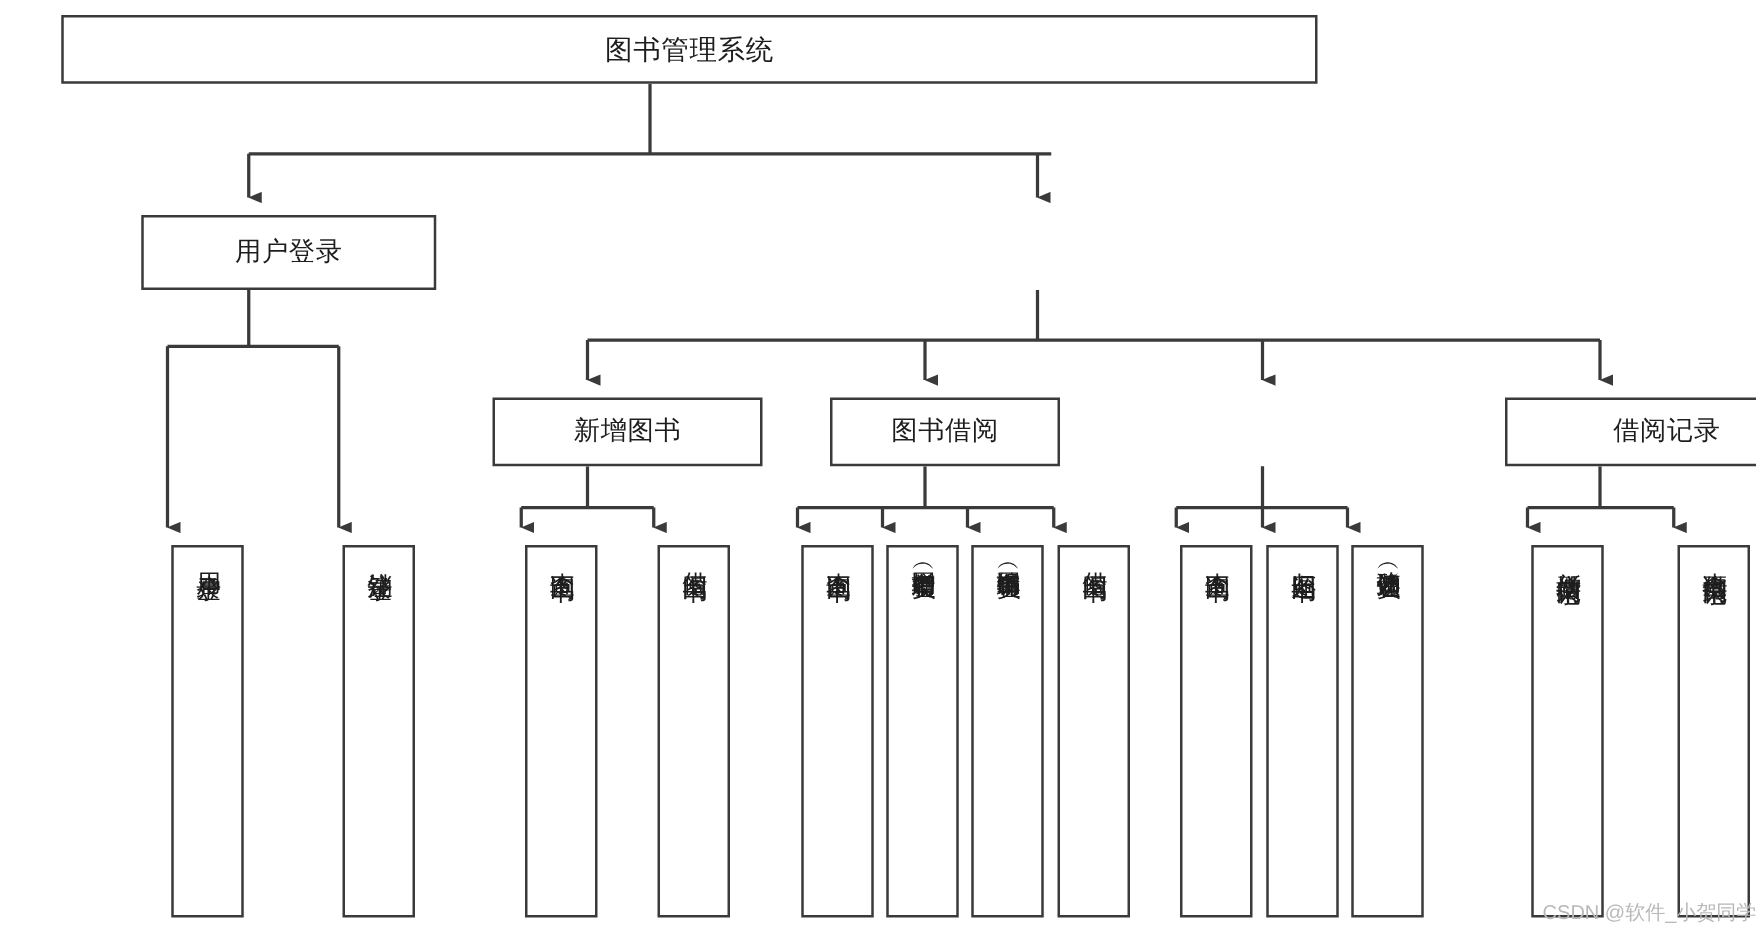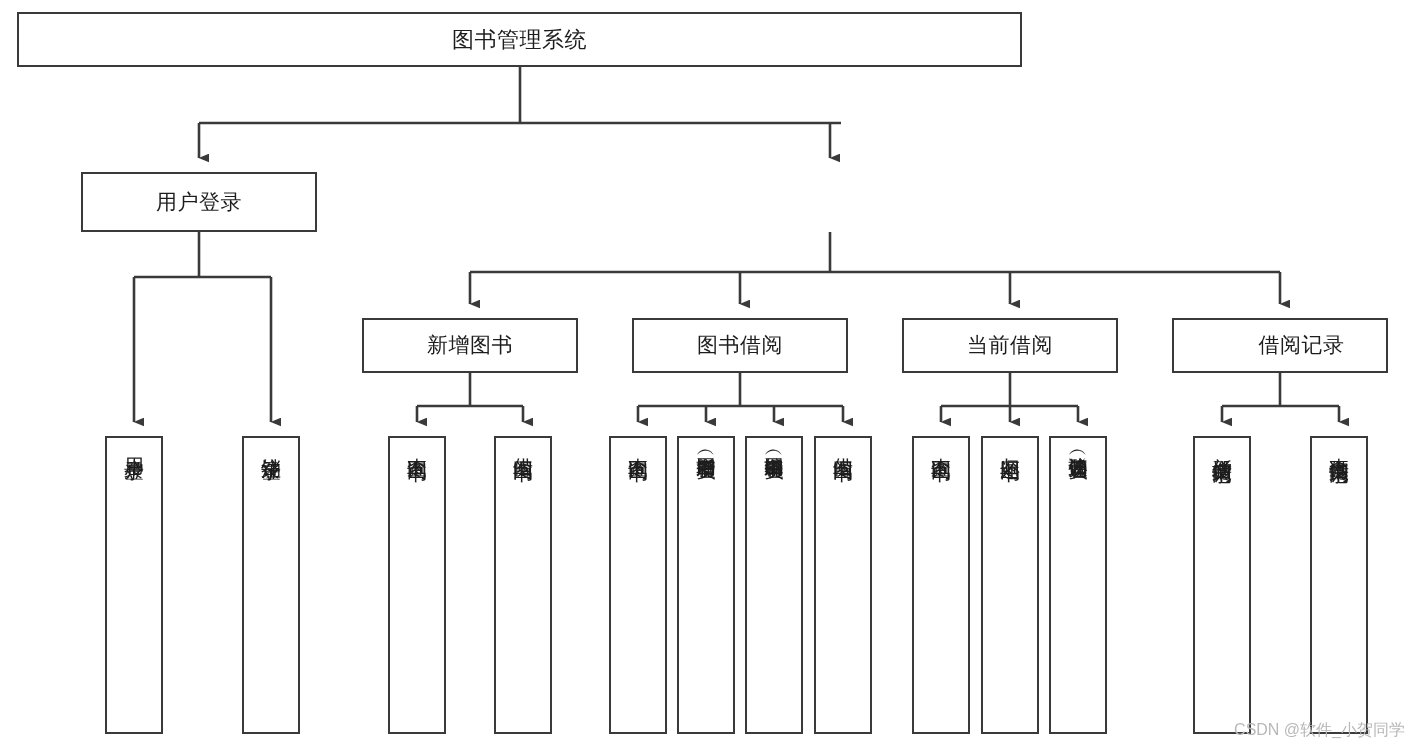--- a/index.html
+++ b/index.html
@@ -29,20 +29,21 @@
   .node {
     position: absolute;
     box-sizing: border-box;
     background: #ffffff;
     border: 2.5px solid #3a3a3a;
     display: flex;
     align-items: center;
     justify-content: center;
     color: #1d1d1d;
     overflow: hidden;
+    margin-left: 32px;
   }
   .node .label {
     display: block;
     text-align: center;
     line-height: 1.18;
     white-space: nowrap;
   }
   .node-horizontal .label {
     font-size: 21px;
     letter-spacing: 0.5px;
@@ -136,25 +137,22 @@
     <span class="label">图书管理系统</span>
   </div>
 
   <div class="node node-horizontal" style="left:81px; top:172px; width:236px; height:60px;">
     <span class="label">用户登录</span>
   </div>
 
   <div class="node node-horizontal" style="left:362px; top:318px; width:216px; height:55px;">
     <span class="label">新增图书</span>
   </div>
-  <div class="node node-horizontal" style="left:632px; top:318px; width:216px; height:55px;">
+  <div class="node node-horizontal" style="left:632px; top:318px; width:184px; height:55px;">
     <span class="label">图书借阅</span>
-  </div>
-  <div class="node node-horizontal" style="left:902px; top:318px; width:216px; height:55px;">
-    <span class="label">当前借阅</span>
   </div>
   <div class="node node-horizontal" style="left:1172px; top:318px; width:216px; height:55px;padding-left:43px;">
     <span class="label">借阅记录</span>
   </div>
 
   <div class="node node-vertical" style="left:105px; top:436px; width:58px; height:298px;">
     <span class="label">用户登录</span>
   </div>
   <div class="node node-vertical" style="left:242px; top:436px; width:58px; height:298px;">
     <span class="label">注销登录</span>

